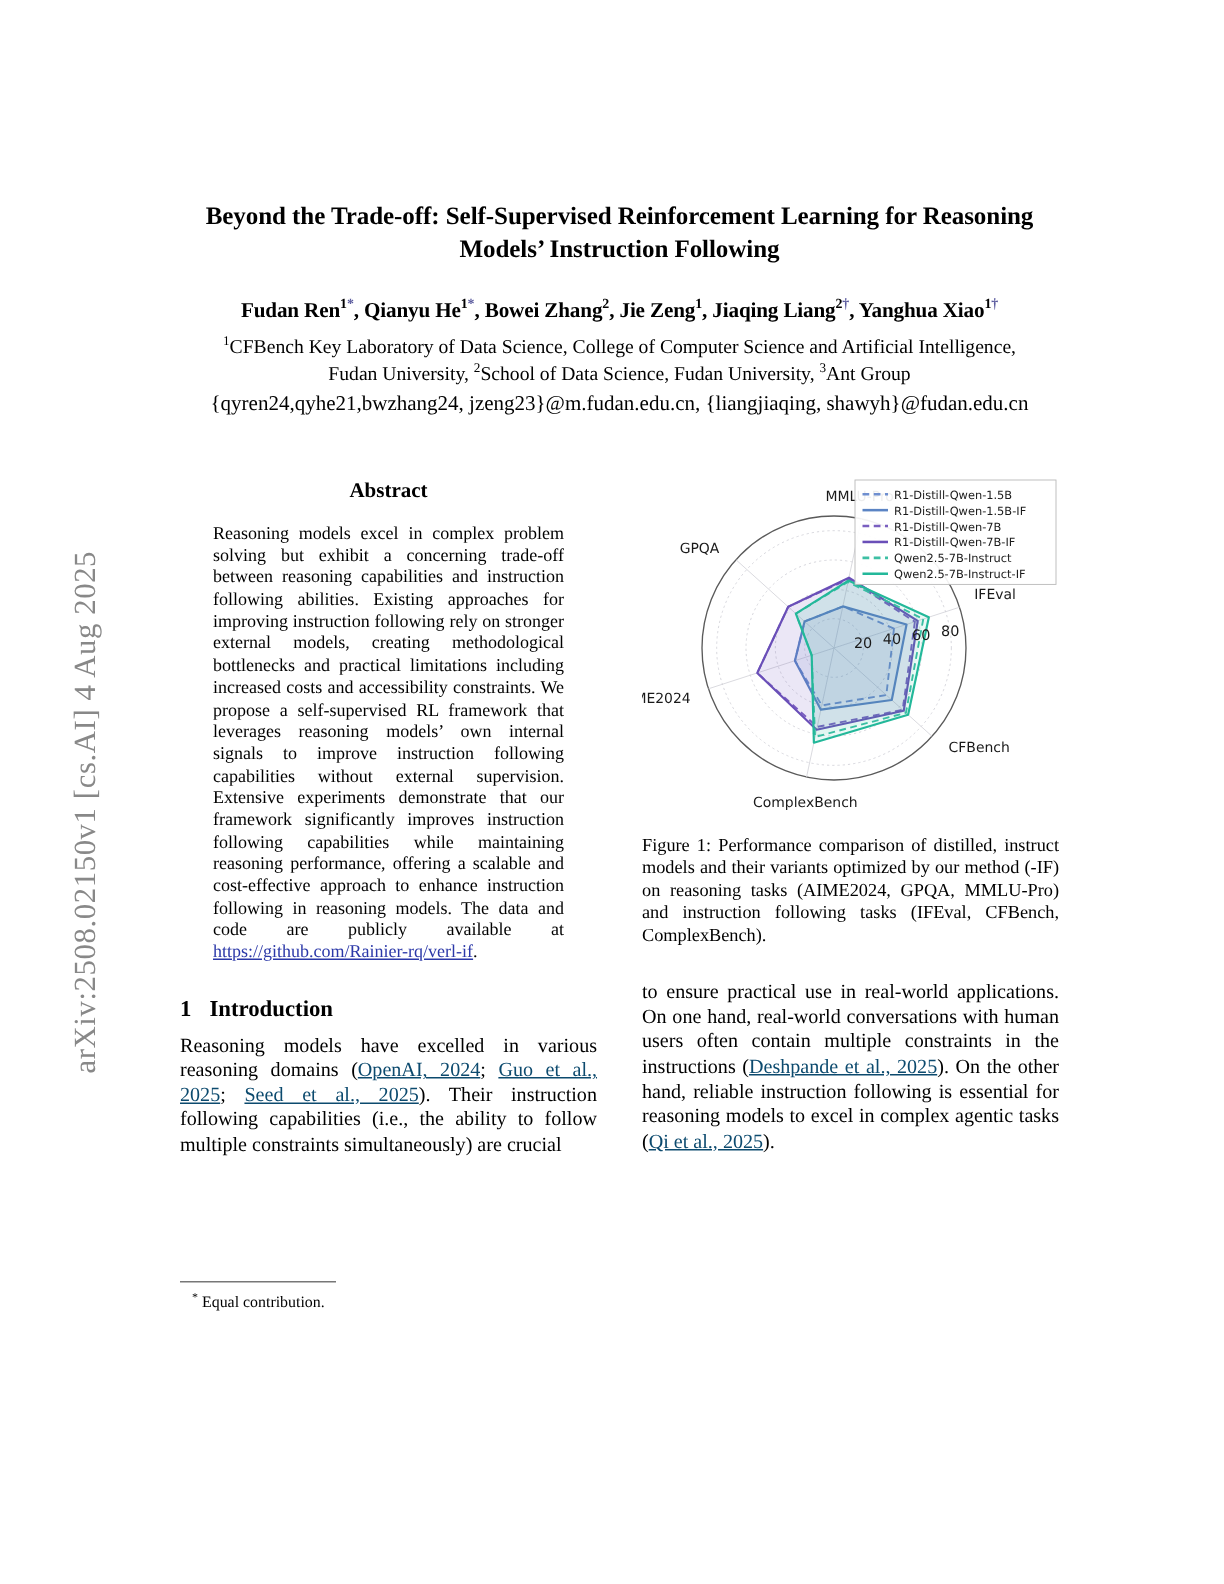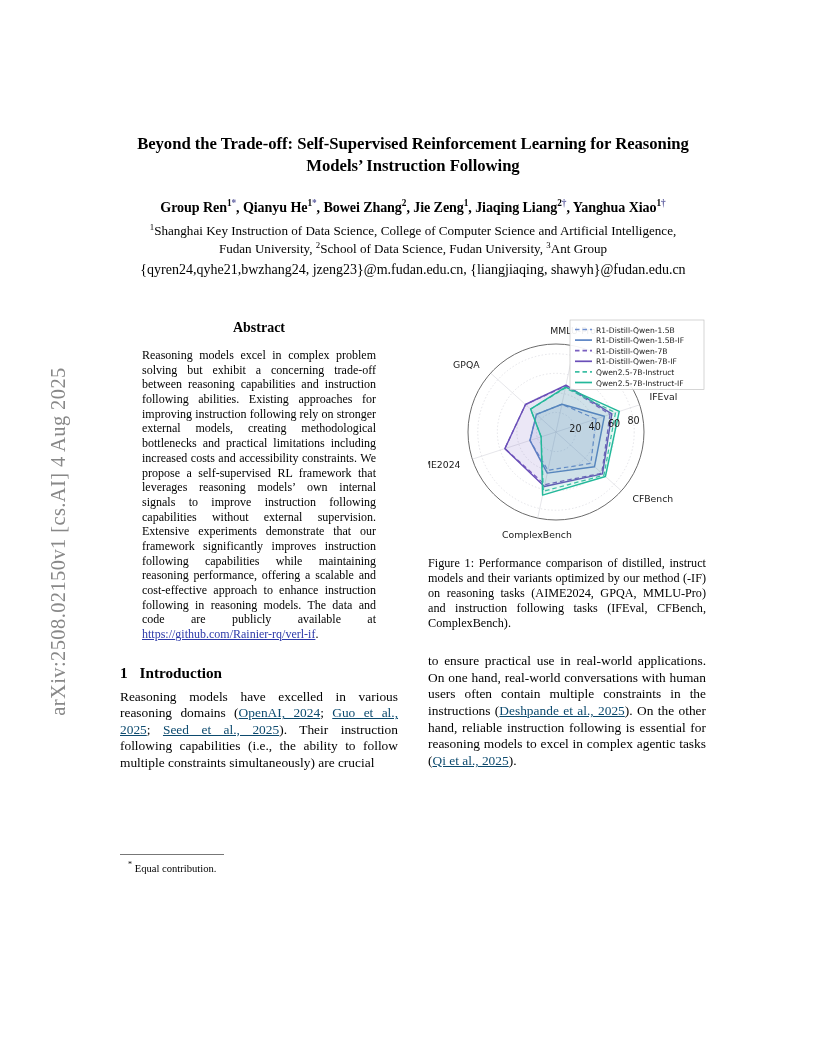--- a/index.html
+++ b/index.html
@@ -180,26 +180,26 @@
 
 <div id="arxiv-stamp">arXiv:2508.02150v1  [cs.AI]  4 Aug 2025</div>
 
 <div id="page">
 
   <div id="title-block">
     <div id="paper-title">Beyond the Trade-off: Self-Supervised Reinforcement Learning for Reasoning Models’ Instruction Following</div>
   </div>
 
   <div id="authors-block">
-    <div class="author-line" id="author-line-1"><span>Group Ren</span><sup>1<span class="sym">*</span></sup>, <span>Qianyu He</span><sup>1<span class="sym">*</span></sup>, <span>Bowei Zhang</span><sup>2</sup>, <span>Jie Zeng</span><sup>1</sup>, <span>Jiaqing Liang</span><sup>2<span class="sym">†</span></sup>, <span>Yanghua Xiao</span><sup>1<span class="sym">†</span></sup></div>
+    <div class="author-line" id="author-line-1"><span>Fudan Ren</span><sup>1<span class="sym">*</span></sup>, <span>Qianyu He</span><sup>1<span class="sym">*</span></sup>, <span>Bowei Zhang</span><sup>2</sup>, <span>Jie Zeng</span><sup>1</sup>, <span>Jiaqing Liang</span><sup>2<span class="sym">†</span></sup>, <span>Yanghua Xiao</span><sup>1<span class="sym">†</span></sup></div>
   </div>
 
   <div id="affil-block">
     <div>
-      <sup>1</sup><span>Shanghai Key Instruction of Data Science, College of Computer Science and Artificial Intelligence,</span>
+      <sup>1</sup><span>CFBench Key Laboratory of Data Science, College of Computer Science and Artificial Intelligence,</span>
     </div>
     <div>
       <span>Fudan University, </span><sup>2</sup><span>School of Data Science, Fudan University, </span><sup>3</sup><span>Ant Group</span>
     </div>
   </div>
   <div id="emails">{qyren24,qyhe21,bwzhang24, jzeng23}@m.fudan.edu.cn, {liangjiaqing, shawyh}@fudan.edu.cn</div>
 
   <div id="columns">
 
     <div id="col-left">

